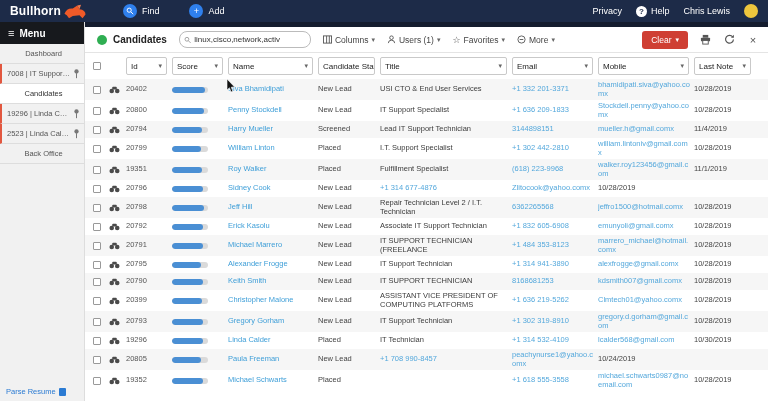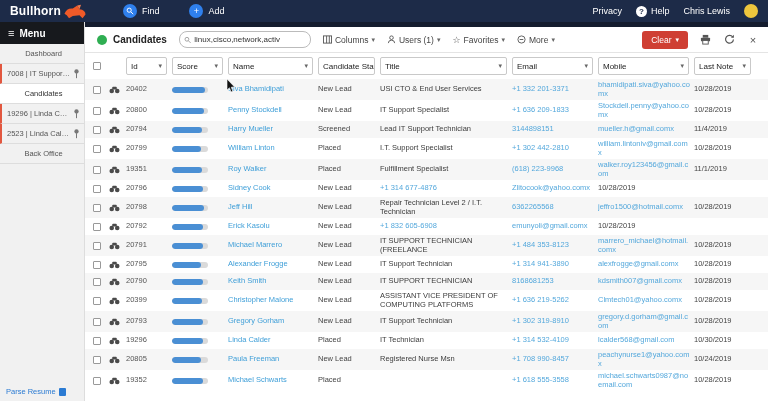--- a/index.html
+++ b/index.html
@@ -462,20 +462,21 @@
       </svg>
     </div>
     <div class="cell c-id">20792</div>
     <div class="cell c-score">
       <div class="bar-track">
                 <div class="bar-fill" style="width: 86%;"></div>
               </div>
     </div>
     <div class="cell c-name">Erick Kasolu</div>
     <div class="cell c-status">New Lead</div>
+    <div class="cell c-title">Associate IT Support Technician</div>
     <div class="cell c-mobile">+1 832 605-6908</div>
     <div class="cell c-email">emunyoli@gmail.comx</div>
     <div class="cell c-note">10/28/2019</div>
   </div>
 
   <div class="cols row">
     <div class="cell c-check">
               <span class="cbx"></span>
             </div>
     <div class="cell c-icon">
@@ -636,21 +637,20 @@
       </svg>
     </div>
     <div class="cell c-id">20805</div>
     <div class="cell c-score">
       <div class="bar-track">
                 <div class="bar-fill" style="width: 80%;"></div>
               </div>
     </div>
     <div class="cell c-name">Paula Freeman</div>
     <div class="cell c-status">New Lead</div>
-    <div class="cell c-title">Registered Nurse Msn</div>
     <div class="cell c-mobile">+1 708 990-8457</div>
     <div class="cell c-email">peachynurse1@yahoo.comx</div>
     <div class="cell c-note">10/24/2019</div>
   </div>
 
   <div class="cols row">
     <div class="cell c-check">
               <span class="cbx"></span>
             </div>
     <div class="cell c-icon">

